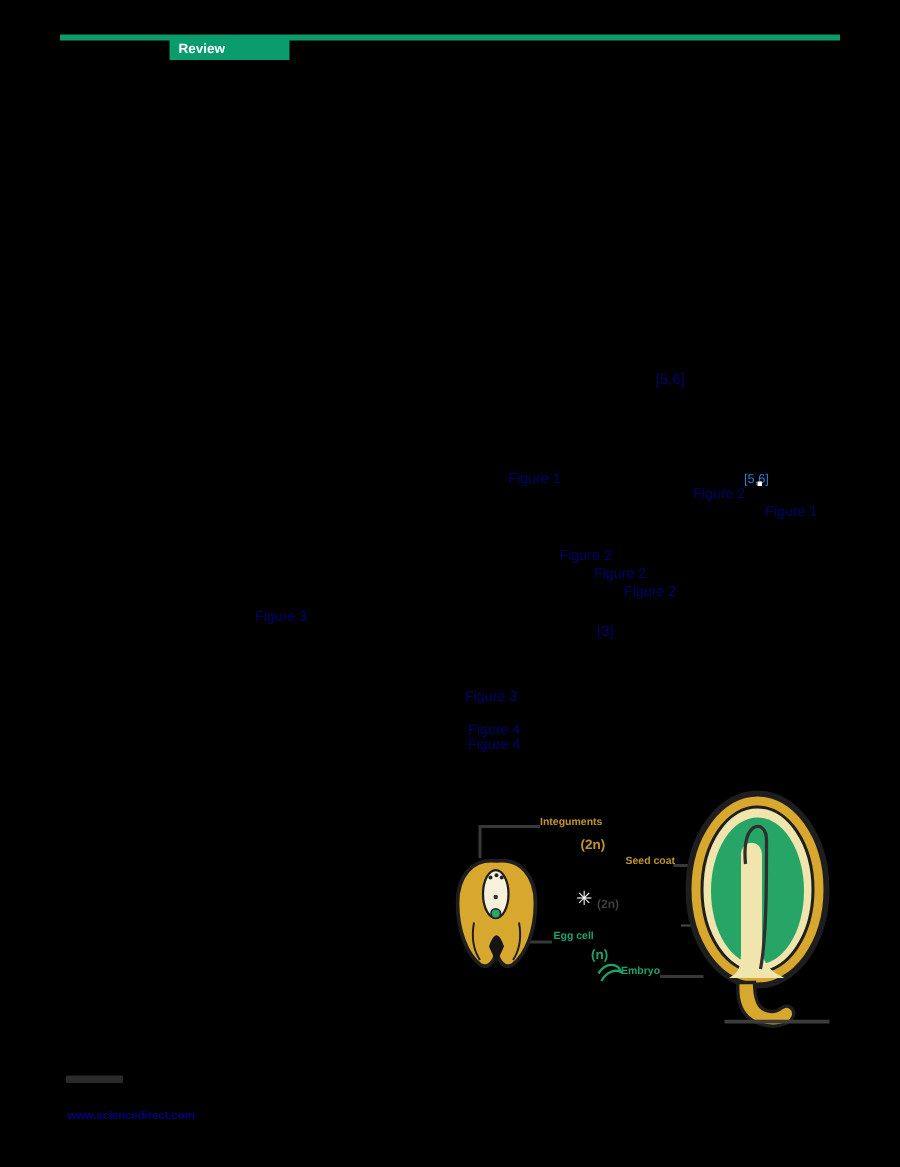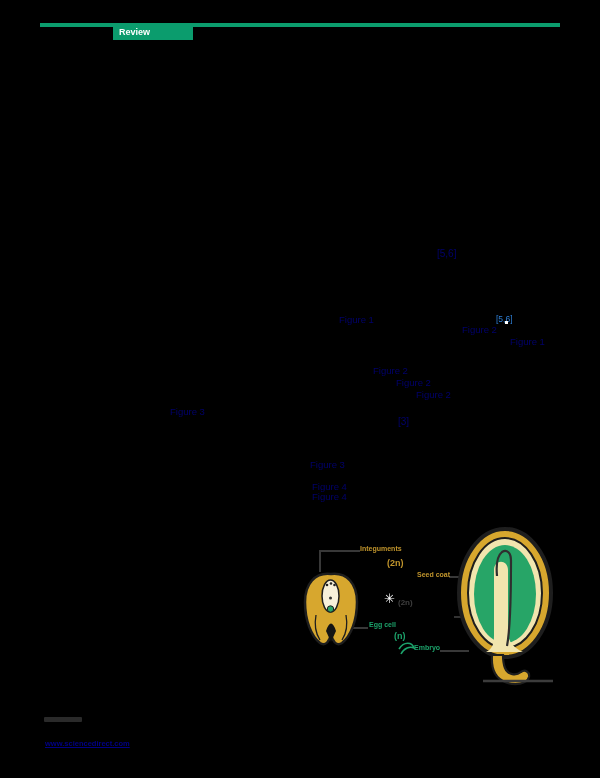--- a/index.html
+++ b/index.html
@@ -20,21 +20,21 @@
   .dlab{position:absolute;font-weight:bold;font-size:7px;white-space:nowrap;}
   .gold{color:#c1952c;}
   .grn{color:#1ca36b;}
   .ploidy{font-size:9px;font-weight:bold;}
   .star{position:absolute;left:384px;top:592px;color:#fff;font-size:13px;line-height:13px;}
   .dark-ploidy{position:absolute;left:398px;top:598px;color:#3f3f3f;font-size:8px;font-weight:bold;}
   
   .fineprint{position:absolute;left:44px;top:717px;width:38px;height:5px;background:#2a2a2a;
         border-radius:1px;}
   .site-link{position:absolute;left:45px;top:739px;color:#000085;font-size:7.5px;font-weight:bold;
-        text-decoration:underline;cursor:pointer;}
+        cursor:pointer;}
   svg{position:absolute;left:0;top:0;}
 </style>
 </head>
 <body>
 
 <div id="page">
 
   <div class="top-rule"></div>
   <div class="review-tab">Review</div>
 

